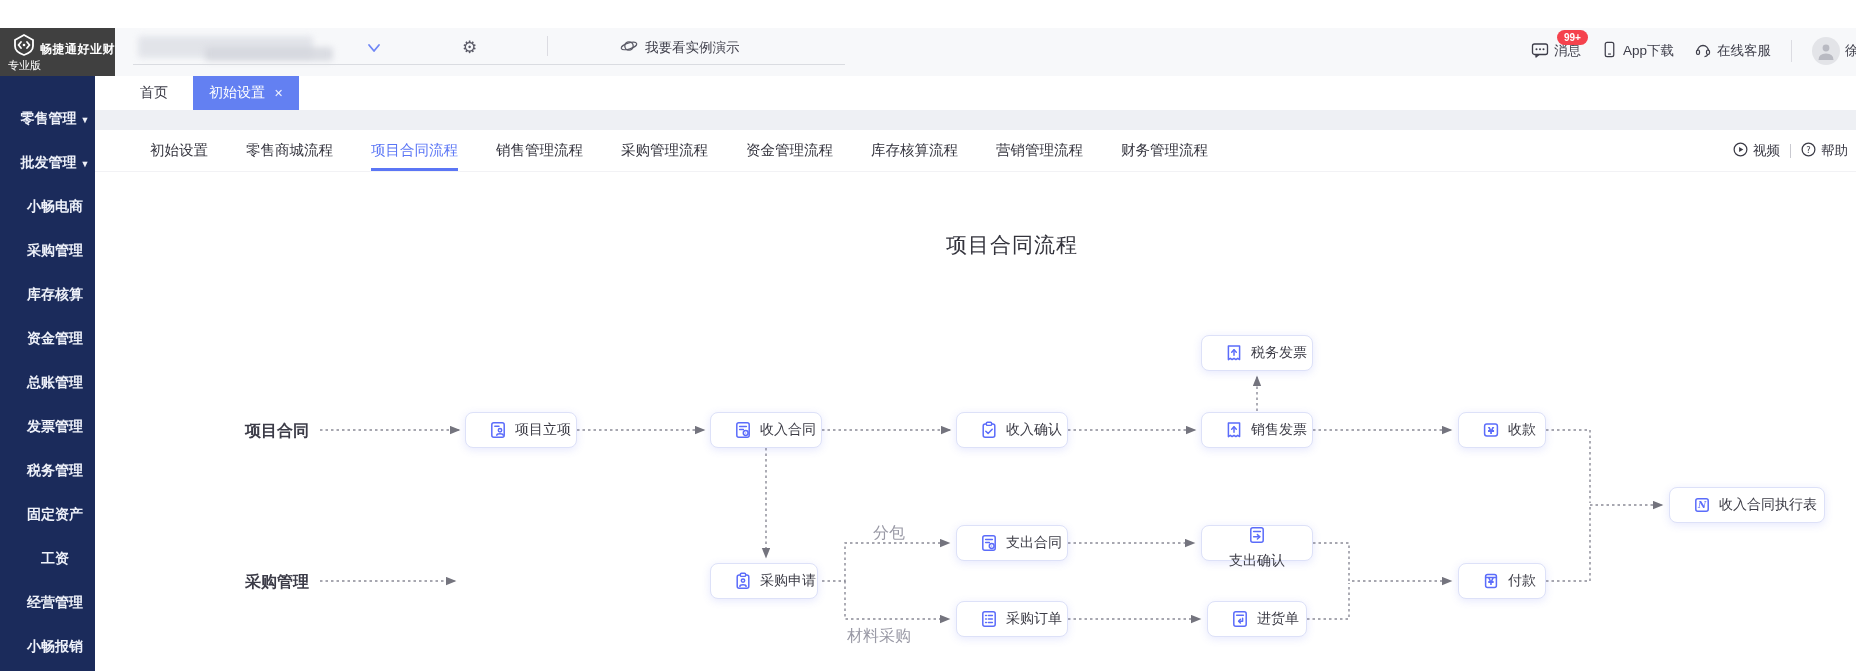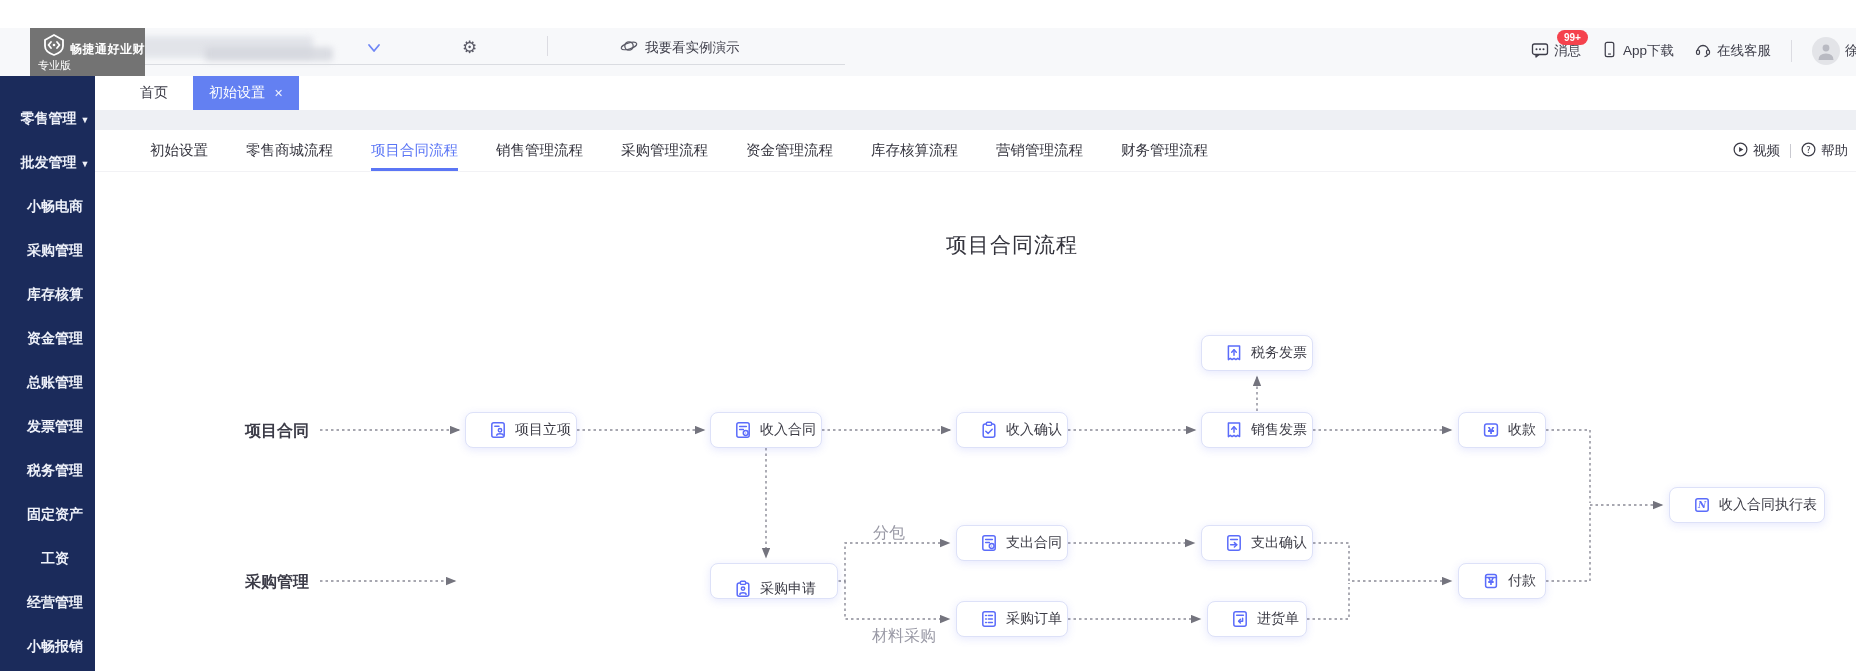--- a/index.html
+++ b/index.html
@@ -2,21 +2,21 @@
 <html><head>
 <meta charset="utf-8">
 <style>
   * { margin:0; padding:0; box-sizing:border-box; }
   html,body { width:1856px; height:671px; overflow:hidden; }
   body { font-family:"Liberation Sans","DejaVu Sans",sans-serif; background:#ffffff; position:relative; }
   .page { position:absolute; inset:0; background:#fff; }
 
   
   .header { position:absolute; left:0; top:28px; width:1856px; height:48px; background:#f7f8fa; }
-  .logo-block { position:absolute; left:0; top:0; width:115px; height:48px; background:#737373; color:#fff; z-index:3;margin-left:30px; }
+  .logo-block { position:absolute; left:0; top:0; width:115px; height:48px; background:#404040; color:#fff; z-index:3; }
   .logo-mark { position:absolute; left:13px; top:6px; }
   .logo-title { position:absolute; left:40px; top:13px; font-size:12px; font-weight:bold; letter-spacing:.5px; white-space:nowrap; }
   .logo-edition { position:absolute; left:8px; top:30px; font-size:11px; }
   .censor1 { position:absolute; left:138px; top:8px; width:175px; height:22px; background:#dfe1e7; filter:blur(3px); border-radius:3px; opacity:.85; }
   .censor2 { position:absolute; left:205px; top:19px; width:128px; height:14px; background:#d3d5dc; filter:blur(3px); border-radius:3px; opacity:.8; }
   .org-underline { position:absolute; left:133px; top:36px; width:712px; height:1px; background:#dadce1; }
   .chevron { position:absolute; left:366px; top:12px; }
   .gear { position:absolute; left:462px; top:9px; font-size:17px; color:#5a5a66; }
   .hdr-div1 { position:absolute; left:547px; top:8px; width:1px; height:20px; background:#dcdce2; }
   .demo-item { position:absolute; left:620px; top:9px; display:flex; align-items:center; gap:7px; font-size:13.5px; color:#3d3d49; }
@@ -252,21 +252,21 @@
           <path d="M727 451 H750 V413 H854" fill="none" stroke="#8a8a96" stroke-width="1.4" stroke-dasharray="2.5 3" marker-end="url(#arr)"></path>
           <path d="M750 451 V489 H854" fill="none" stroke="#8a8a96" stroke-width="1.4" stroke-dasharray="2.5 3" marker-end="url(#arr)"></path>
           <path d="M973 413 H1099" fill="none" stroke="#8a8a96" stroke-width="1.4" stroke-dasharray="2.5 3" marker-end="url(#arr)"></path>
           <path d="M973 489 H1105" fill="none" stroke="#8a8a96" stroke-width="1.4" stroke-dasharray="2.5 3" marker-end="url(#arr)"></path>
           <path d="M1218 413 H1254 V451 H1356" fill="none" stroke="#8a8a96" stroke-width="1.4" stroke-dasharray="2.5 3" marker-end="url(#arr)"></path>
           <path d="M1212 489 H1254 V453" fill="none" stroke="#8a8a96" stroke-width="1.4" stroke-dasharray="2.5 3"></path>
         </svg>
         <div class="lane-label" style="left: 150px; top: 291px;">项目合同</div>
         <div class="lane-label" style="left: 150px; top: 442px;">采购管理</div>
         <div class="branch-label" style="left: 778px; top: 393px;">分包</div>
-        <div class="branch-label" style="left: 752px; top: 496px; margin-left: 25px;">材料采购</div>
+        <div class="branch-label" style="left: 752px; top: 496px;">材料采购</div>
         <div class="node" style="left: 370px; top: 282px; width: 112px;">
           <span class="nicon"><svg viewBox="0 0 18 18" width="18" height="18">
               <rect x="2.8" y="1.8" width="12.4" height="14.4" rx="2" fill="none" stroke="#5b6cfa" stroke-width="1.5" stroke-linecap="round" stroke-linejoin="round"></rect>
               <line x1="5.8" y1="5.2" x2="10" y2="5.2" fill="none" stroke="#5b6cfa" stroke-width="1.5" stroke-linecap="round" stroke-linejoin="round"></line>
               <circle cx="11" cy="9.3" r="1.7" fill="none" stroke="#5b6cfa" stroke-width="1.5" stroke-linecap="round" stroke-linejoin="round"></circle>
               <path d="M7.8 14.2 c0-2.1 6.4-2.1 6.4 0" fill="none" stroke="#5b6cfa" stroke-width="1.5" stroke-linecap="round" stroke-linejoin="round"></path>
             </svg></span>
           <span>项目立项</span>
         </div>
         <div class="node" style="left: 615px; top: 282px; width: 112px;">
@@ -310,40 +310,40 @@
             </svg></span>
           <span>税务发票</span>
         </div>
         <div class="node" style="left: 1574px; top: 357px; width: 156px;">
           <span class="nicon"><svg viewBox="0 0 18 18" width="18" height="18">
               <rect x="2.8" y="2.8" width="12.4" height="12.4" rx="2" fill="none" stroke="#5b6cfa" stroke-width="1.5" stroke-linecap="round" stroke-linejoin="round"></rect>
               <text x="9" y="12.4" font-size="9" font-style="italic" font-weight="bold" text-anchor="middle" fill="#5b6cfa" font-family="DejaVu Serif, serif">N</text>
             </svg></span>
           <span>收入合同执行表</span>
         </div>
-        <div class="node" style="left: 615px; top: 433px; width: 128px; align-items: flex-end;">
+        <div class="node" style="left: 615px; top: 433px; width: 108px;">
           <span class="nicon"><svg viewBox="0 0 18 18" width="18" height="18">
               <rect x="3.2" y="3" width="11.6" height="13.2" rx="2" fill="none" stroke="#5b6cfa" stroke-width="1.5" stroke-linecap="round" stroke-linejoin="round"></rect>
               <rect x="6.4" y="1.2" width="5.2" height="3.2" rx="1" fill="#fff" stroke="#5b6cfa" stroke-width="1.4"></rect>
               <circle cx="9" cy="8.6" r="1.7" fill="none" stroke="#5b6cfa" stroke-width="1.5" stroke-linecap="round" stroke-linejoin="round"></circle>
               <path d="M5.9 14.4 c0-2.2 6.2-2.2 6.2 0" fill="none" stroke="#5b6cfa" stroke-width="1.5" stroke-linecap="round" stroke-linejoin="round"></path>
             </svg></span>
           <span>采购申请</span>
         </div>
         <div class="node" style="left: 861px; top: 395px; width: 112px;">
           <span class="nicon"><svg viewBox="0 0 18 18" width="18" height="18">
               <rect x="2.8" y="1.8" width="12.4" height="14.4" rx="2" fill="none" stroke="#5b6cfa" stroke-width="1.5" stroke-linecap="round" stroke-linejoin="round"></rect>
               <line x1="5.6" y1="5.4" x2="12.4" y2="5.4" fill="none" stroke="#5b6cfa" stroke-width="1.5" stroke-linecap="round" stroke-linejoin="round"></line>
               <line x1="5.6" y1="8.4" x2="9.4" y2="8.4" fill="none" stroke="#5b6cfa" stroke-width="1.5" stroke-linecap="round" stroke-linejoin="round"></line>
               <circle cx="11.7" cy="12" r="2.4" fill="none" stroke="#5b6cfa" stroke-width="1.5" stroke-linecap="round" stroke-linejoin="round"></circle>
               <circle cx="11.7" cy="12" r="0.6" fill="#5b6cfa"></circle>
             </svg></span>
           <span>支出合同</span>
         </div>
-        <div class="node" style="left: 1106px; top: 395px; width: 112px;">
+        <div class="node" style="left: 1106px; top: 395px; width: 112px; flex-direction: column;">
           <span class="nicon"><svg viewBox="0 0 18 18" width="18" height="18">
               <rect x="2.8" y="1.8" width="12.4" height="14.4" rx="2" fill="none" stroke="#5b6cfa" stroke-width="1.5" stroke-linecap="round" stroke-linejoin="round"></rect>
               <line x1="5.6" y1="5.4" x2="12.4" y2="5.4" fill="none" stroke="#5b6cfa" stroke-width="1.5" stroke-linecap="round" stroke-linejoin="round"></line>
               <line x1="5.6" y1="10.8" x2="11.6" y2="10.8" fill="none" stroke="#5b6cfa" stroke-width="1.5" stroke-linecap="round" stroke-linejoin="round"></line>
               <polyline points="9.4,8.6 11.8,10.8 9.4,13" fill="none" stroke="#5b6cfa" stroke-width="1.5" stroke-linecap="round" stroke-linejoin="round"></polyline>
             </svg></span>
           <span>支出确认</span>
         </div>
         <div class="node" style="left: 861px; top: 471px; width: 112px;">
           <span class="nicon"><svg viewBox="0 0 18 18" width="18" height="18">

